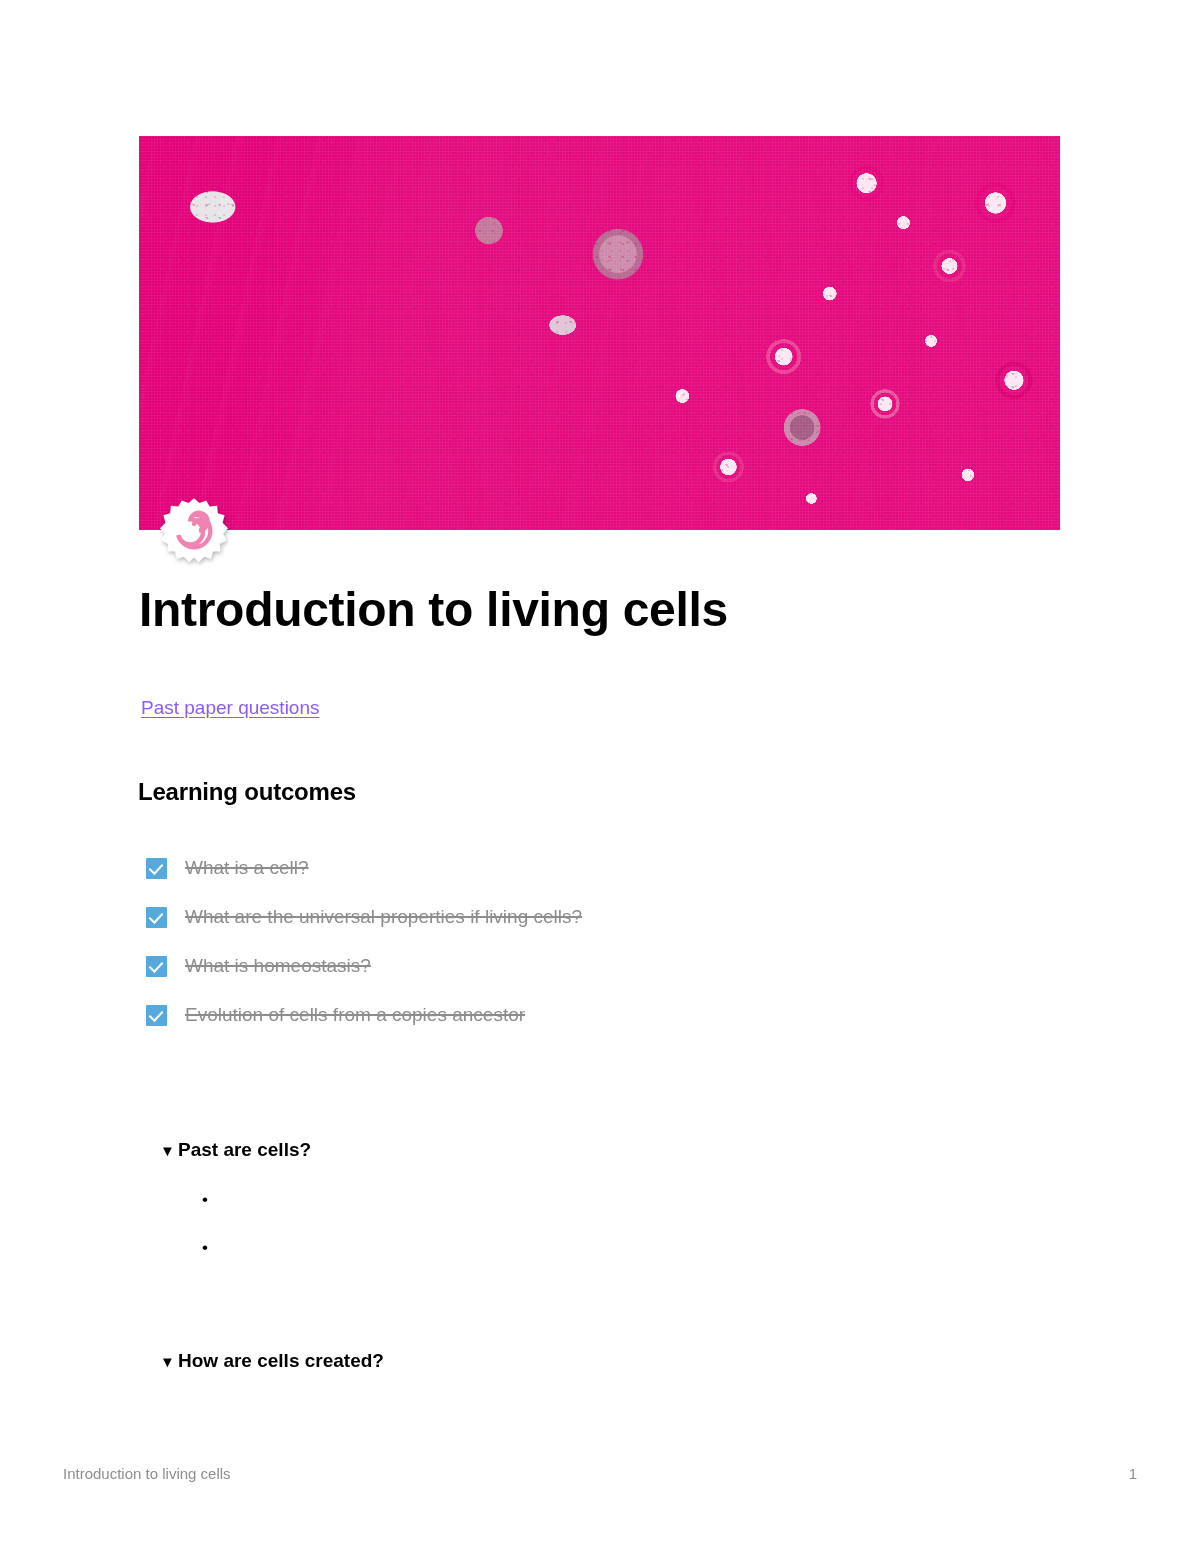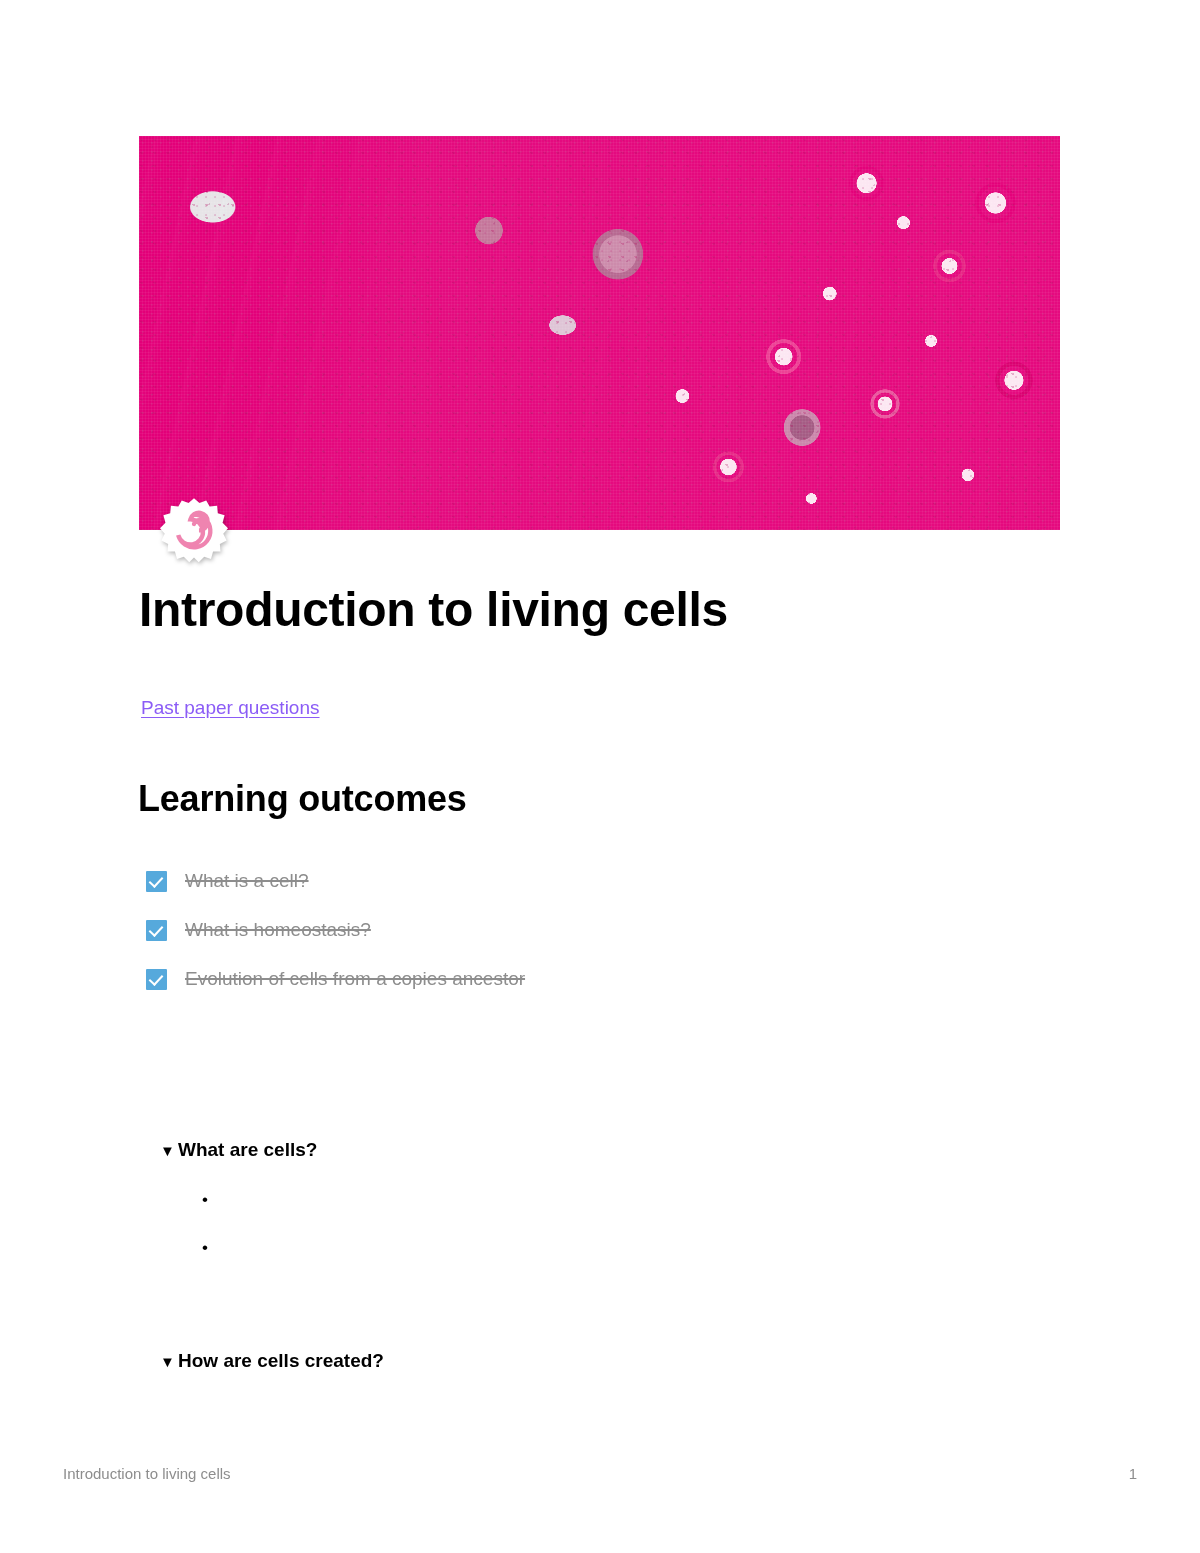--- a/index.html
+++ b/index.html
@@ -177,37 +177,37 @@
   }
   .subtitle .u {
     text-decoration: underline;
     text-underline-offset: 3px;
   }
 
   .section-heading {
     position: absolute;
     left: 138px;
     top: 778px;
-    font-size: 36px;
+    font-size: 24px;
     font-weight: bold;
     letter-spacing: -0.2px;
     color: #000000;
     white-space: nowrap;
   }
 
   
   .checklist {
     position: absolute;
     left: 146px;
     top: 843px;
     width: 760px;
   }
   .check-row {
     display: flex;
-    align-items: flex-end;
+    align-items: center;
     height: 49px;
   }
   .checkbox {
     flex: 0 0 auto;
     width: 21px;
     height: 21px;
     margin-top: 2px;
     background: #56a9dc;
     position: relative;
     border-radius: 1px;
@@ -328,34 +328,38 @@
 
   <div class="section-heading">Learning outcomes</div>
 
   <div class="checklist">
     <div class="check-row">
       <span class="checkbox"></span>
       <span class="check-label">What is a cell?</span>
     </div>
     <div class="check-row">
       <span class="checkbox"></span>
+      <span class="check-label">What are the universal properties if living cells?</span>
+    </div>
+    <div class="check-row">
+      <span class="checkbox"></span>
       <span class="check-label">What is homeostasis?</span>
     </div>
     <div class="check-row">
       <span class="checkbox"></span>
       <span class="check-label">Evolution of cells from a copies ancestor</span>
     </div>
   </div>
 
   <div class="outline">
 
     <div>
       <div class="outline-head">
         <span class="tri">▼</span>
-        <span class="htext">What are cells?</span>
+        <span class="htext">Past are cells?</span>
       </div>
       <div class="gap-1"></div>
       <ul class="bullets">
         <li class="bullet">
           <span class="dot">•</span>
         </li>
         <div class="gap-2"></div>
         <li class="bullet">
           <span class="dot">•</span>
         </li>

